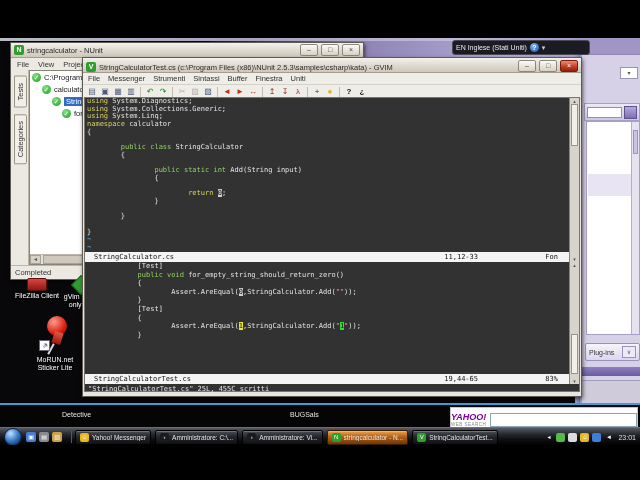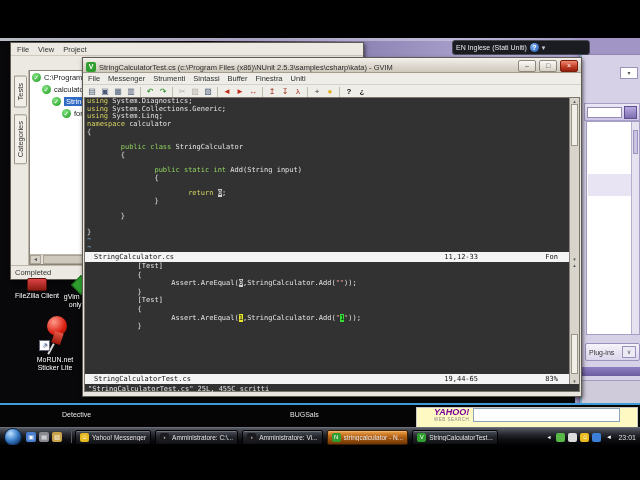--- a/index.html
+++ b/index.html
@@ -121,22 +121,22 @@
   .pin-head{position:absolute;left:10px;top:2px;width:20px;height:20px;border-radius:50%;
       background:radial-gradient(circle at 35% 30%,#ff9a8a,#d81f10 60%,#7e0d05);}
   .pin-body{position:absolute;left:16px;top:18px;width:9px;height:12px;background:linear-gradient(#e2574a,#9e1608);transform:rotate(18deg);}
   .pin-tip{position:absolute;left:13px;top:29px;width:2px;height:12px;background:#d8d8d8;transform:rotate(28deg);}
   .pin-overlay{position:absolute;left:2px;top:26px;width:9px;height:9px;background:#fff;border:1px solid #667;
       font-size:6px;line-height:9px;color:#2255cc;}
 
   
   .dockstrip{position:absolute;left:0;top:365px;width:640px;height:24px;background:#050505;border-top:2px solid #3f9ddb;}
   .dock-label{position:absolute;top:6px;color:#e8e8e8;font-size:7px;text-shadow:1px 1px 1px #000;}
-  .yahoo{position:absolute;right:2px;top:2px;width:186px;height:19px;background:#fef9c3;border:1px solid #c8c8c8;
-      display:flex;align-items:flex-start;gap:4px;padding:0 17px;}
+  .yahoo{position:absolute;right:2px;top:2px;width:186px;height:19px;background:#ffffff;border:1px solid #c8c8c8;
+      display:flex;align-items:flex-end;gap:4px;padding:0 0;}
   .y-logo{color:#7b0099;font-weight:bold;font-style:italic;font-size:9px;line-height:9px;}
   .y-sub{color:#888;font-size:4.5px;letter-spacing:.5px;}
   .y-input{flex:1;height:12px;background:#fff;border:1px solid #8aa5b5;}
 
   
   .taskbar{position:absolute;left:0;top:427px;width:640px;height:18px;
       background:linear-gradient(#565a64,#26282e 35%,#0d0e11 65%,#000);border-top:1px solid #6b6f78;display:flex;align-items:center;}
   .orb{width:16px;height:16px;margin:0 4px;border-radius:50%;
       background:radial-gradient(circle at 35% 28%,#bfe0ff,#3f82cc 45%,#123a6e 80%);border:1px solid #0a2344;}
   .ql{display:flex;gap:3px;margin-right:6px;}
@@ -183,20 +183,27 @@
       </div>
       <div class="sp-plugins">
         <span>Plug-ins</span>
         <span class="sp-chev">∨</span>
       </div>
       <div class="sp-bar"></div>
       <div class="sp-foot"></div>
     </div>
 
     <div class="win nunit">
+      <div class="tbar">
+        <span class="appico" style="background:#2f9e2f;">N</span>
+        <span class="ttext">stringcalculator - NUnit</span>
+        <span class="wbtn">–</span>
+        <span class="wbtn">□</span>
+        <span class="wbtn">×</span>
+      </div>
       <div class="n-menu">
           <span>File</span>
           <span>View</span>
           <span>Project</span>
         </div>
       <div class="n-body">
         <div class="n-tabs">
           <span class="n-tab">Tests</span>
           <span class="n-tab">Categories</span>
         </div>
@@ -315,20 +322,21 @@
             <div class="cline"><span class="tk-tilde">~</span></div>
             <div class="cline"><span class="tk-tilde">~</span></div>
           </div>
         <div class="g-status s1">
           <span>StringCalculator.cs</span>
           <span class="pos">11,12-33</span>
           <span class="scr">Fon</span>
         </div>
         <div class="g-code botbuf">
             <div class="cline"><span class="tk-n">            [Test]</span></div>
+            <div class="cline"><span class="tk-n">            </span><span class="tk-t">public void</span><span class="tk-n"> for_empty_string_should_return_zero()</span></div>
             <div class="cline"><span class="tk-n">            {</span></div>
             <div class="cline"><span class="tk-n">                    Assert.AreEqual(</span><span class="tk-hlw">0</span><span class="tk-n">,StringCalculator.Add(</span><span class="tk-s">""</span><span class="tk-n">));</span></div>
             <div class="cline"><span class="tk-n">            }</span></div>
             <div class="cline"><span class="tk-n">            [Test]</span></div>
             <div class="cline"><span class="tk-n">            {</span></div>
             <div class="cline"><span class="tk-n">                    Assert.AreEqual(</span><span class="tk-hl">1</span><span class="tk-n">,StringCalculator.Add(</span><span class="tk-s">"</span><span class="tk-cur">1</span><span class="tk-s">"</span><span class="tk-n">));</span></div>
             <div class="cline"><span class="tk-n">            }</span></div>
           </div>
         <div class="g-status s2">
           <span>StringCalculatorTest.cs</span>

